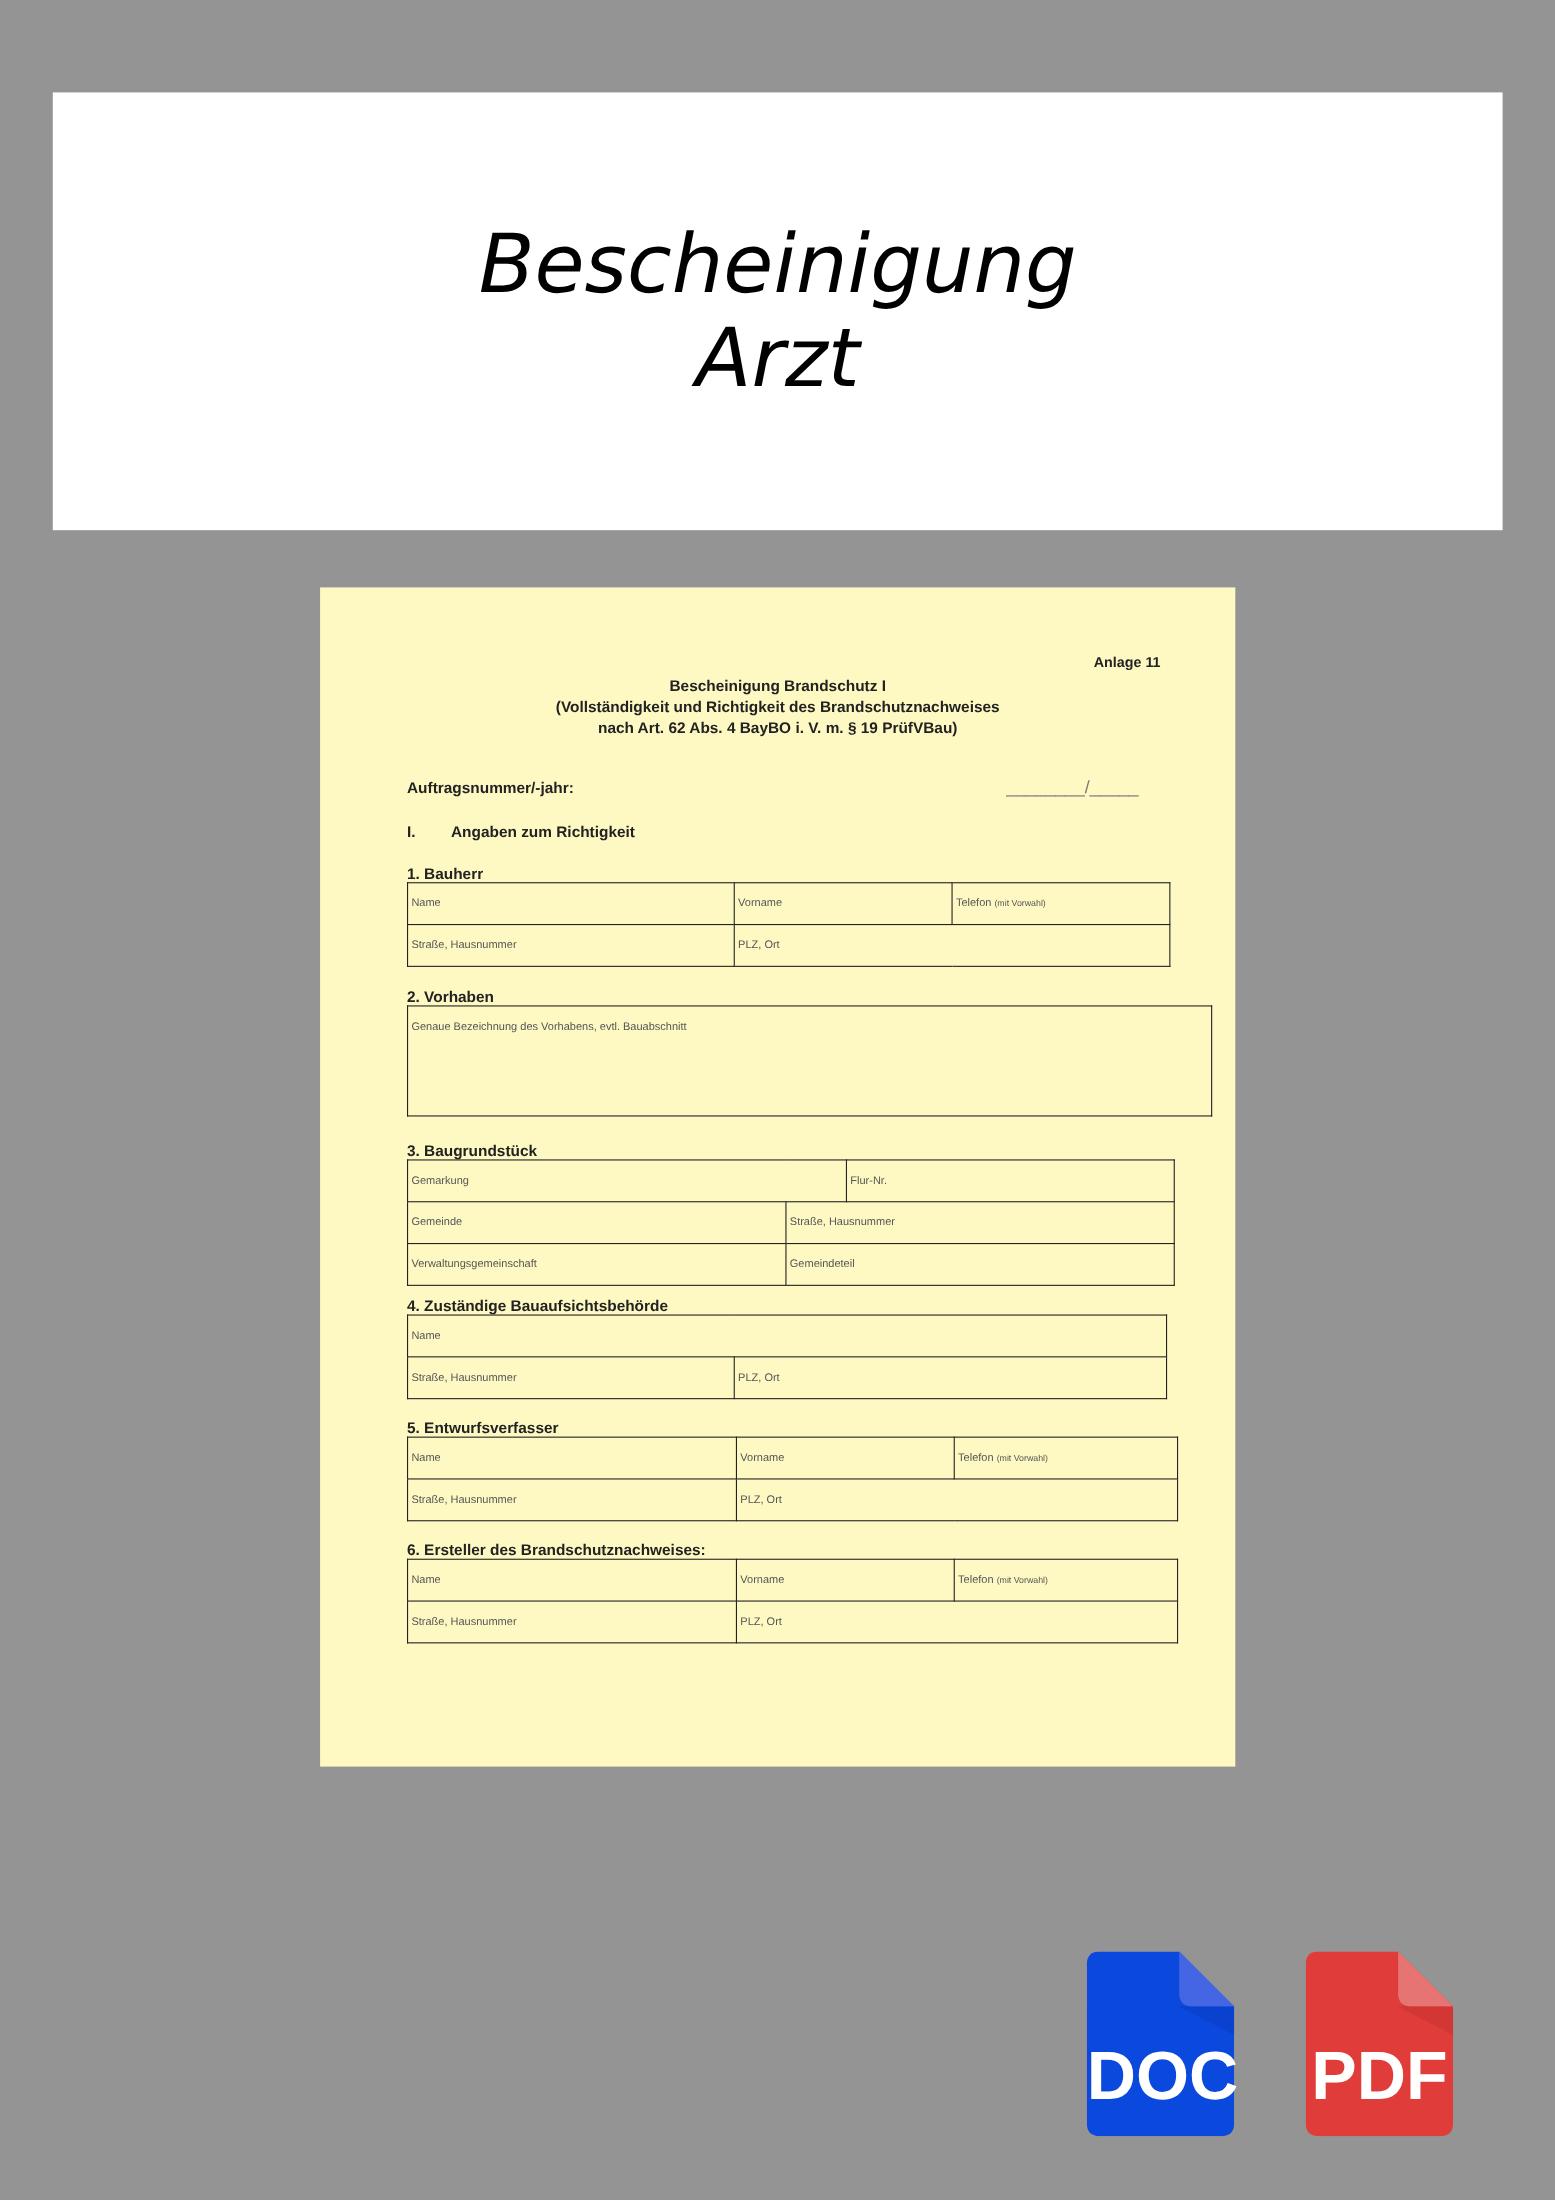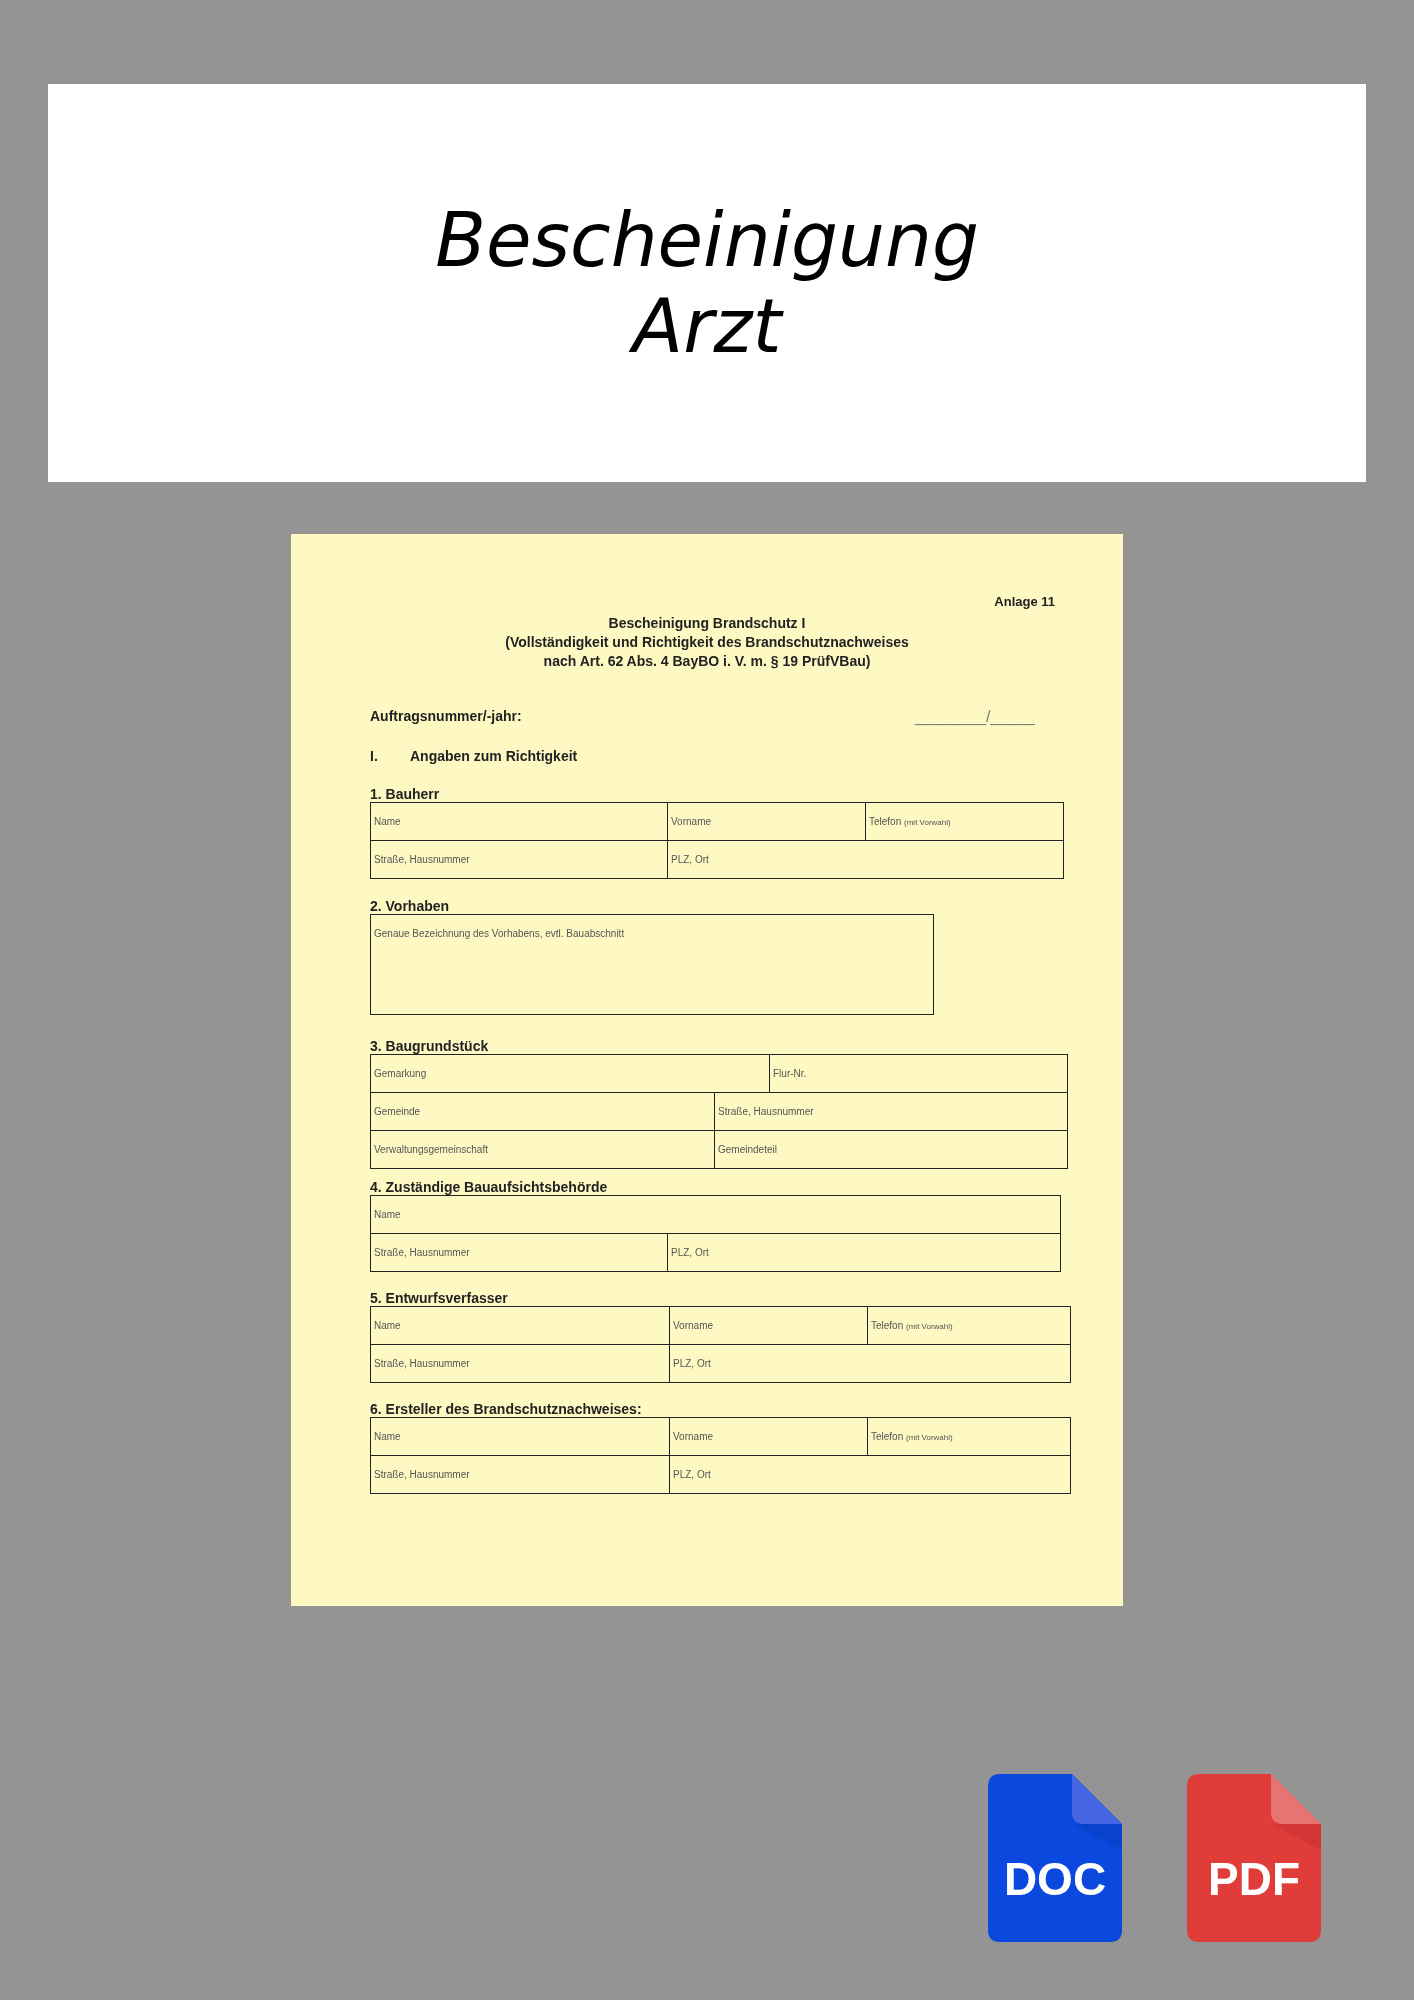--- a/index.html
+++ b/index.html
@@ -13,21 +13,21 @@
   .order { position:absolute; left:79px; top:174px; font-size:14px; font-weight:bold; color:#222; }
   .order-val { position:absolute; right:88px; top:174px; font-size:16px; color:#777; }
   .part { position:absolute; left:79px; top:214px; font-size:14px; font-weight:bold; color:#222; }
   .part .num { display:inline-block; width:40px; }
   .sec { position:absolute; left:79px; }
   .sec-title { font-size:14px; font-weight:bold; color:#222; line-height:16px; margin-bottom:0; }
   table.ft { border-collapse:collapse; table-layout:fixed; }
   table.ft td { border:1.5px solid #222; vertical-align:top; font-size:10px; color:#555; padding:13px 3px; height:32px; box-sizing:border-box; }
   .small { font-size:8px; }
   .icon { position:absolute; top:1774px; width:134px; height:168px; }
-  .icon-label { position:absolute; left:0; width:100%; top:78px; text-align:center; color:#fff; font-weight:bold; font-size:46px; font-family:"Liberation Sans", sans-serif; }
+  .icon-label { position:absolute; left:0; width:100%; top:78px; text-align:center; color:#fff; font-weight:bold; font-size:62px; font-family:"Liberation Sans", sans-serif; }
 </style>
 </head>
 <body>
 
 <div class="banner">
   <div class="banner-inner">
     <div class="banner-line">Bescheinigung</div>
     <div class="banner-line" style="margin-top:-8px">Arzt</div>
   </div>
 </div>
@@ -62,21 +62,21 @@
       <tr>
         <td><span>Straße, Hausnummer</span></td>
         <td colspan="2"><span>PLZ, Ort</span></td>
       </tr>
     </tbody>
       </table>
   </div>
 
   <div class="sec" style="top:364px">
     <div class="sec-title">2. Vorhaben</div>
-    <table class="ft" style="width:564px">
+    <table class="ft" style="width:732px">
       <tbody>
           <tr>
             <td style="height:100px"><span>Genaue Bezeichnung des Vorhabens, evtl. Bauabschnitt</span></td>
           </tr>
     </tbody>
       </table>
   </div>
 
   <div class="sec" style="top:504px">
     <div class="sec-title">3. Baugrundstück</div>

